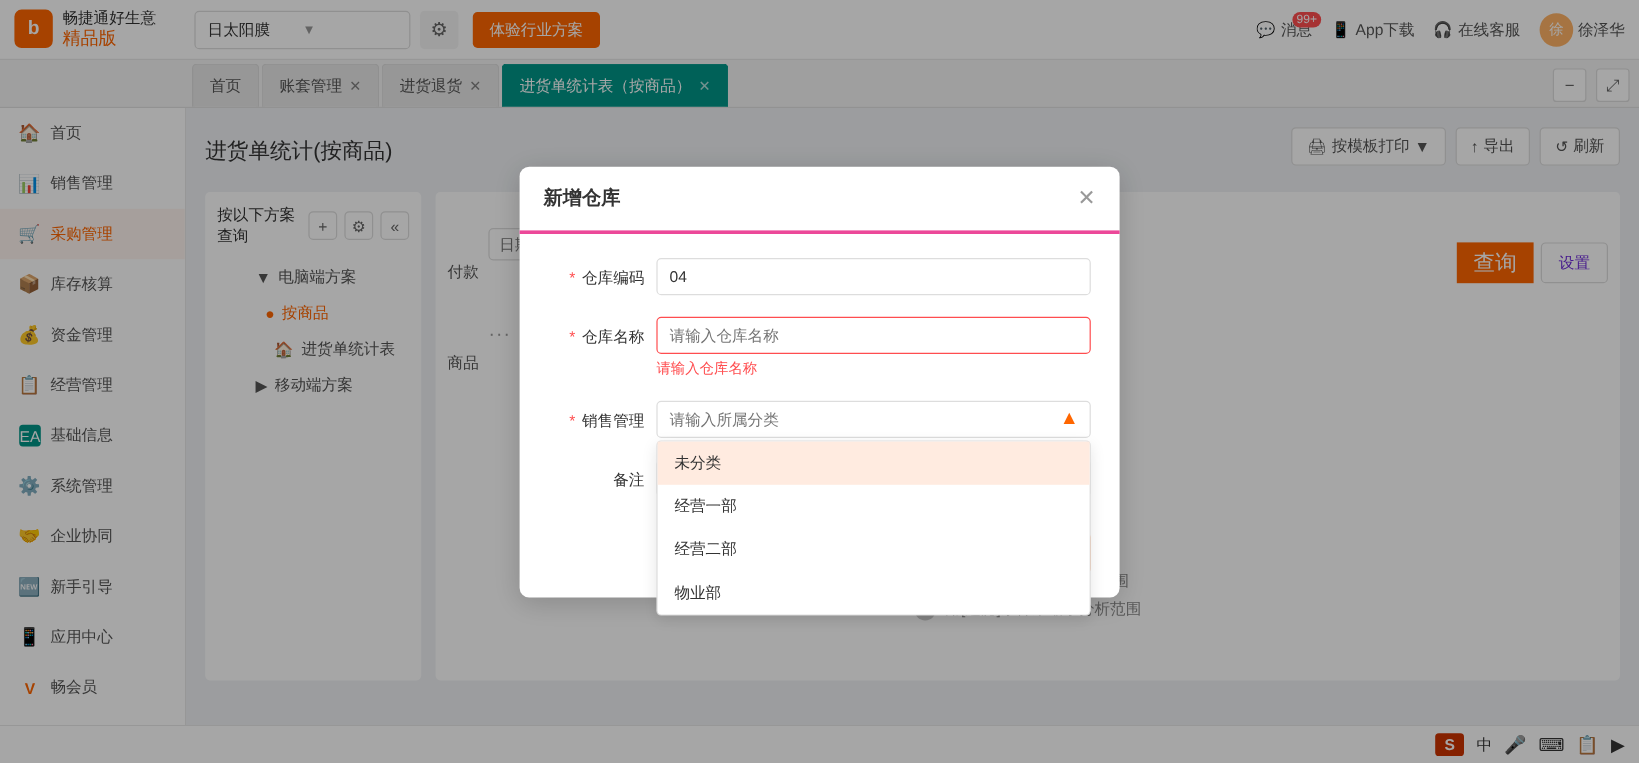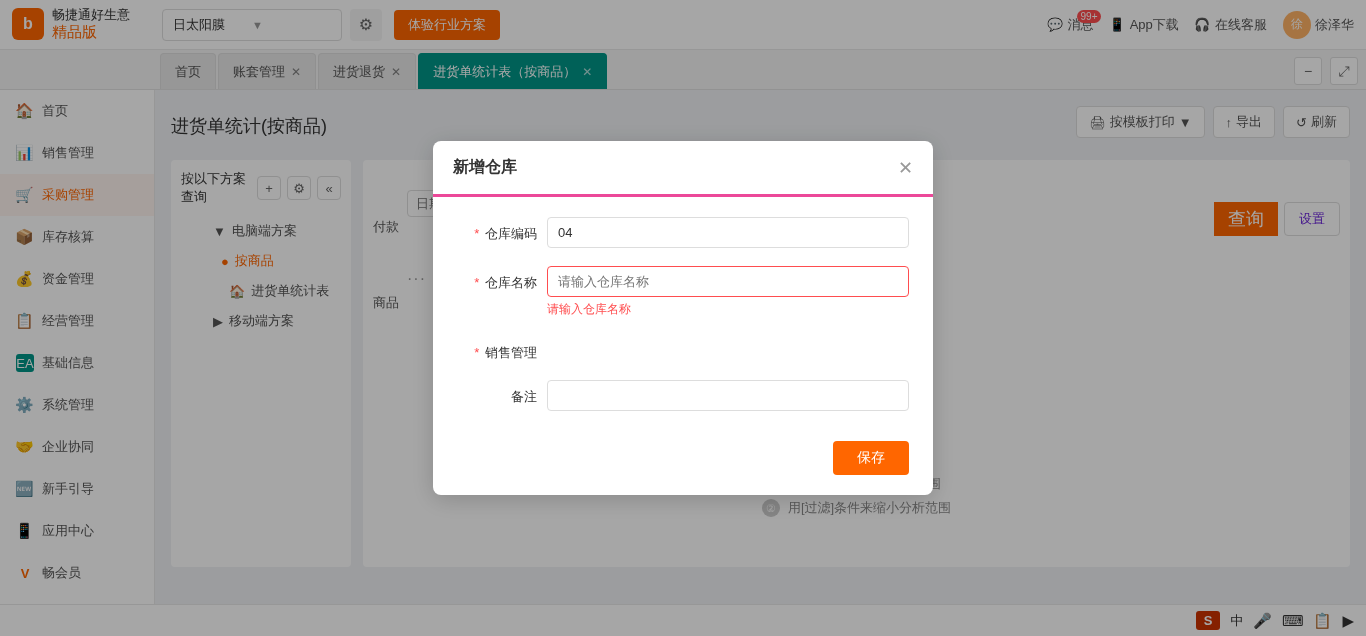--- a/index.html
+++ b/index.html
@@ -763,20 +763,32 @@
           <input class="form-input error" type="text" placeholder="请输入仓库名称" style="">
           <div class="error-msg">请输入仓库名称</div>
         </div>
       </div>
 
       <div class="form-row" style="position:relative;">
         <div class="form-label">
           <span class="required-star">*</span>
           <span>销售管理</span>
         </div>
+        <div class="form-control form-select-wrap">
+          <input class="form-select-input" type="text" placeholder="请输入所属分类" style="">
+          <span class="select-up-icon">▲</span>
+
+          
+          <div class="dropdown-list">
+            <div class="dropdown-item highlighted">未分类</div>
+            <div class="dropdown-item">经营一部</div>
+            <div class="dropdown-item">经营二部</div>
+            <div class="dropdown-item">物业部</div>
+          </div>
+        </div>
       </div>
 
       <div class="form-row">
         <div class="form-label">
           <span>备注</span>
         </div>
         <div class="form-control">
           <input class="form-input" type="text" style="">
         </div>
       </div>

